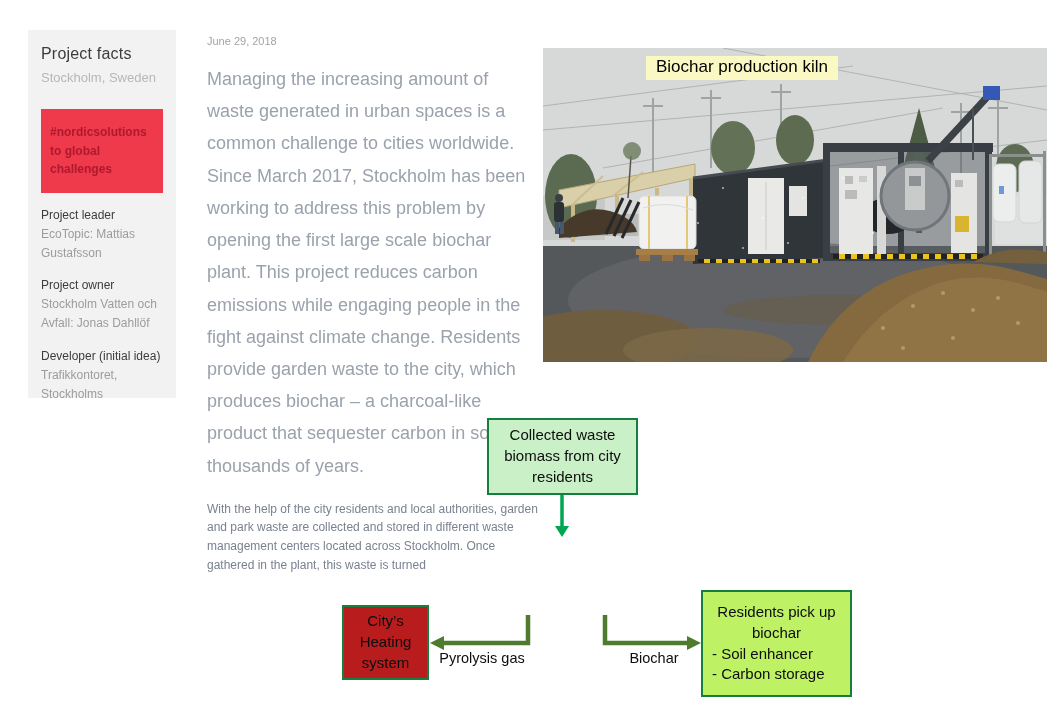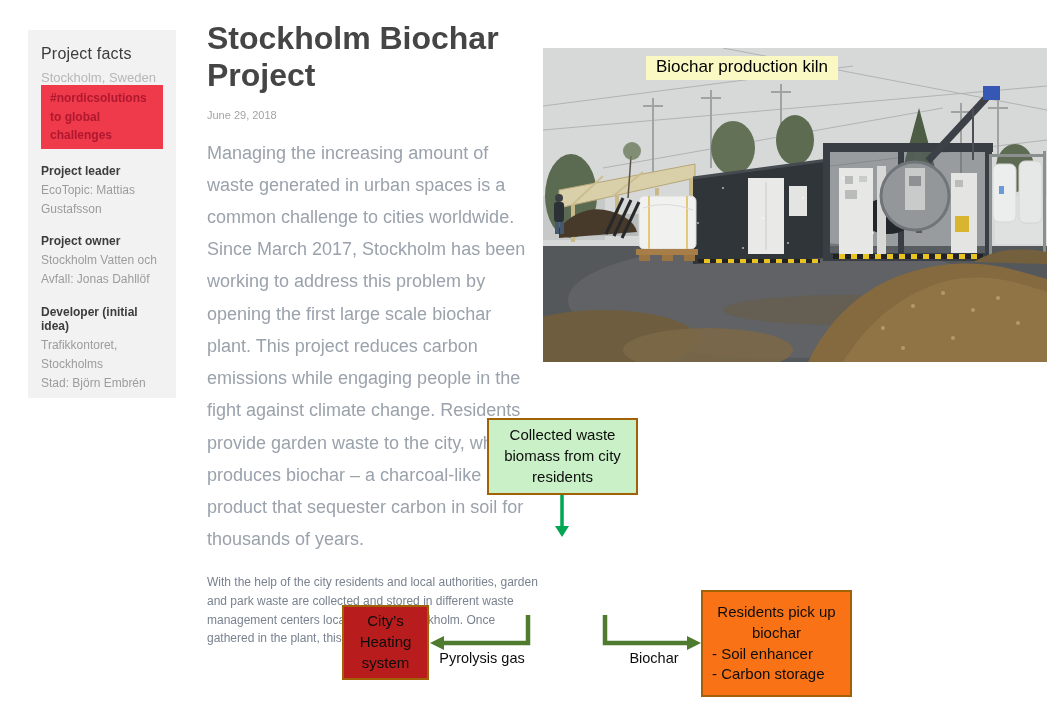--- a/index.html
+++ b/index.html
@@ -8,25 +8,25 @@
     font-family:"Liberation Sans", sans-serif;overflow:hidden;
   }
   
   .sidebar{
     position:absolute;left:28px;top:30px;width:148px;height:368px;
     background:#f2f2f2;box-sizing:border-box;padding:15px 13px;overflow:hidden;
   }
   .sb-title{font-size:16px;color:#3c3c3c;font-weight:500;letter-spacing:.2px;}
   .sb-sub{font-size:13px;color:#b7b7b7;margin-top:7px;}
   .sb-badge{
-    background:#ee3a4a;color:#b0182f;font-weight:bold;
-    font-size:12px;line-height:1.55;padding:4px 9px;white-space:pre-line;cursor:pointer;
+    margin-top:24px;background:#ee3a4a;color:#b0182f;font-weight:bold;
+    font-size:12px;line-height:1.55;padding:14px 9px;white-space:pre-line;cursor:pointer;
   }
   .sb-section{margin-top:15px;}
-  .sb-label{font-size:12px;font-weight:bold;color:#3c3c3c;margin-bottom:3px;}
+  .sb-label{font-size:12px;font-weight:normal;color:#3c3c3c;margin-bottom:3px;}
   .sb-value{font-size:12px;color:#9c9c9c;line-height:1.6;white-space:pre-line;}
   
   .article{position:absolute;left:207px;top:20px;width:332px;}
   .a-title{
     font-size:32px;line-height:1.15;color:#454545;font-weight:600;
     white-space:pre-line;margin:0;
   }
   .a-date{font-size:11px;color:#a3a3a3;margin-top:15px;}
   .a-intro{
     font-size:18px;color:#9aa2ac;line-height:1.79;margin-top:16px;
@@ -40,28 +40,28 @@
     position:absolute;left:543px;top:48px;width:504px;height:314px;overflow:hidden;
     background:#d7d9d8;
   }
   .photo svg{display:block;}
   .photo-caption{
     position:absolute;left:103px;top:8px;background:#fbf9c3;color:#000000;
     font-size:17px;padding:1px 10px 3px;white-space:nowrap;
   }
   
   .fc-box{
-    position:absolute;border:2px solid #a16207;box-sizing:border-box;
+    position:absolute;border:2px solid #15803d;box-sizing:border-box;
     display:flex;flex-direction:column;align-items:center;justify-content:center;
     text-align:center;font-size:15px;color:#0d0d0d;line-height:1.38;white-space:pre-line;
   }
   .fc-green{left:487px;top:418px;width:151px;height:77px;background:#c9f0c6;}
   .fc-yellow{left:493px;top:537px;width:141px;height:79px;background:#ffffd0;}
   .fc-pink-left{left:342px;top:605px;width:87px;height:75px;background:#b91c1c;}
-  .fc-pink-right{left:701px;top:590px;width:151px;height:107px;background:#f97316;padding:4px 4px;}
+  .fc-pink-right{left:701px;top:590px;width:151px;height:107px;background:#bef264;padding:4px 4px;}
   .fc-pink-right .bullets{align-self:flex-start;text-align:left;padding-left:5px;}
   .fc-edge-label{
     position:absolute;font-size:14.5px;color:#0d0d0d;text-align:center;white-space:nowrap;
   }
   .fc-arrows{position:absolute;left:330px;top:410px;pointer-events:none;}
 </style>
 </head>
 <body>
 
 <div id="canvas">
@@ -84,22 +84,20 @@
     </div>
     <div class="sb-section">
       <div class="sb-label">Developer (initial idea)</div>
       <div class="sb-value">Trafikkontoret, Stockholms
 Stad: Björn Embrén</div>
     </div>
 
   </div>
 
   <div class="article">
-    <h1 class="a-title">Stockholm Biochar
-Project</h1>
     <div class="a-date">June 29, 2018</div>
     <p class="a-intro">Managing the increasing amount of waste generated in urban spaces is a common challenge to cities worldwide. Since March 2017, Stockholm has been working to address this problem by opening the first large scale biochar plant. This project reduces carbon emissions while engaging people in the fight against climate change. Residents provide garden waste to the city, which produces biochar – a charcoal-like product that sequester carbon in soil for thousands of years.</p>
     <p class="a-sol">With the help of the city residents and local authorities, garden and park waste are collected and stored in different waste management centers located across Stockholm. Once gathered in the plant, this waste is turned</p>
   </div>
 
   <div class="photo">
     <svg width="504" height="314" viewBox="0 0 504 314">
 
       <rect x="0" y="0" width="504" height="216" fill="#d7d9d8"></rect>
 

